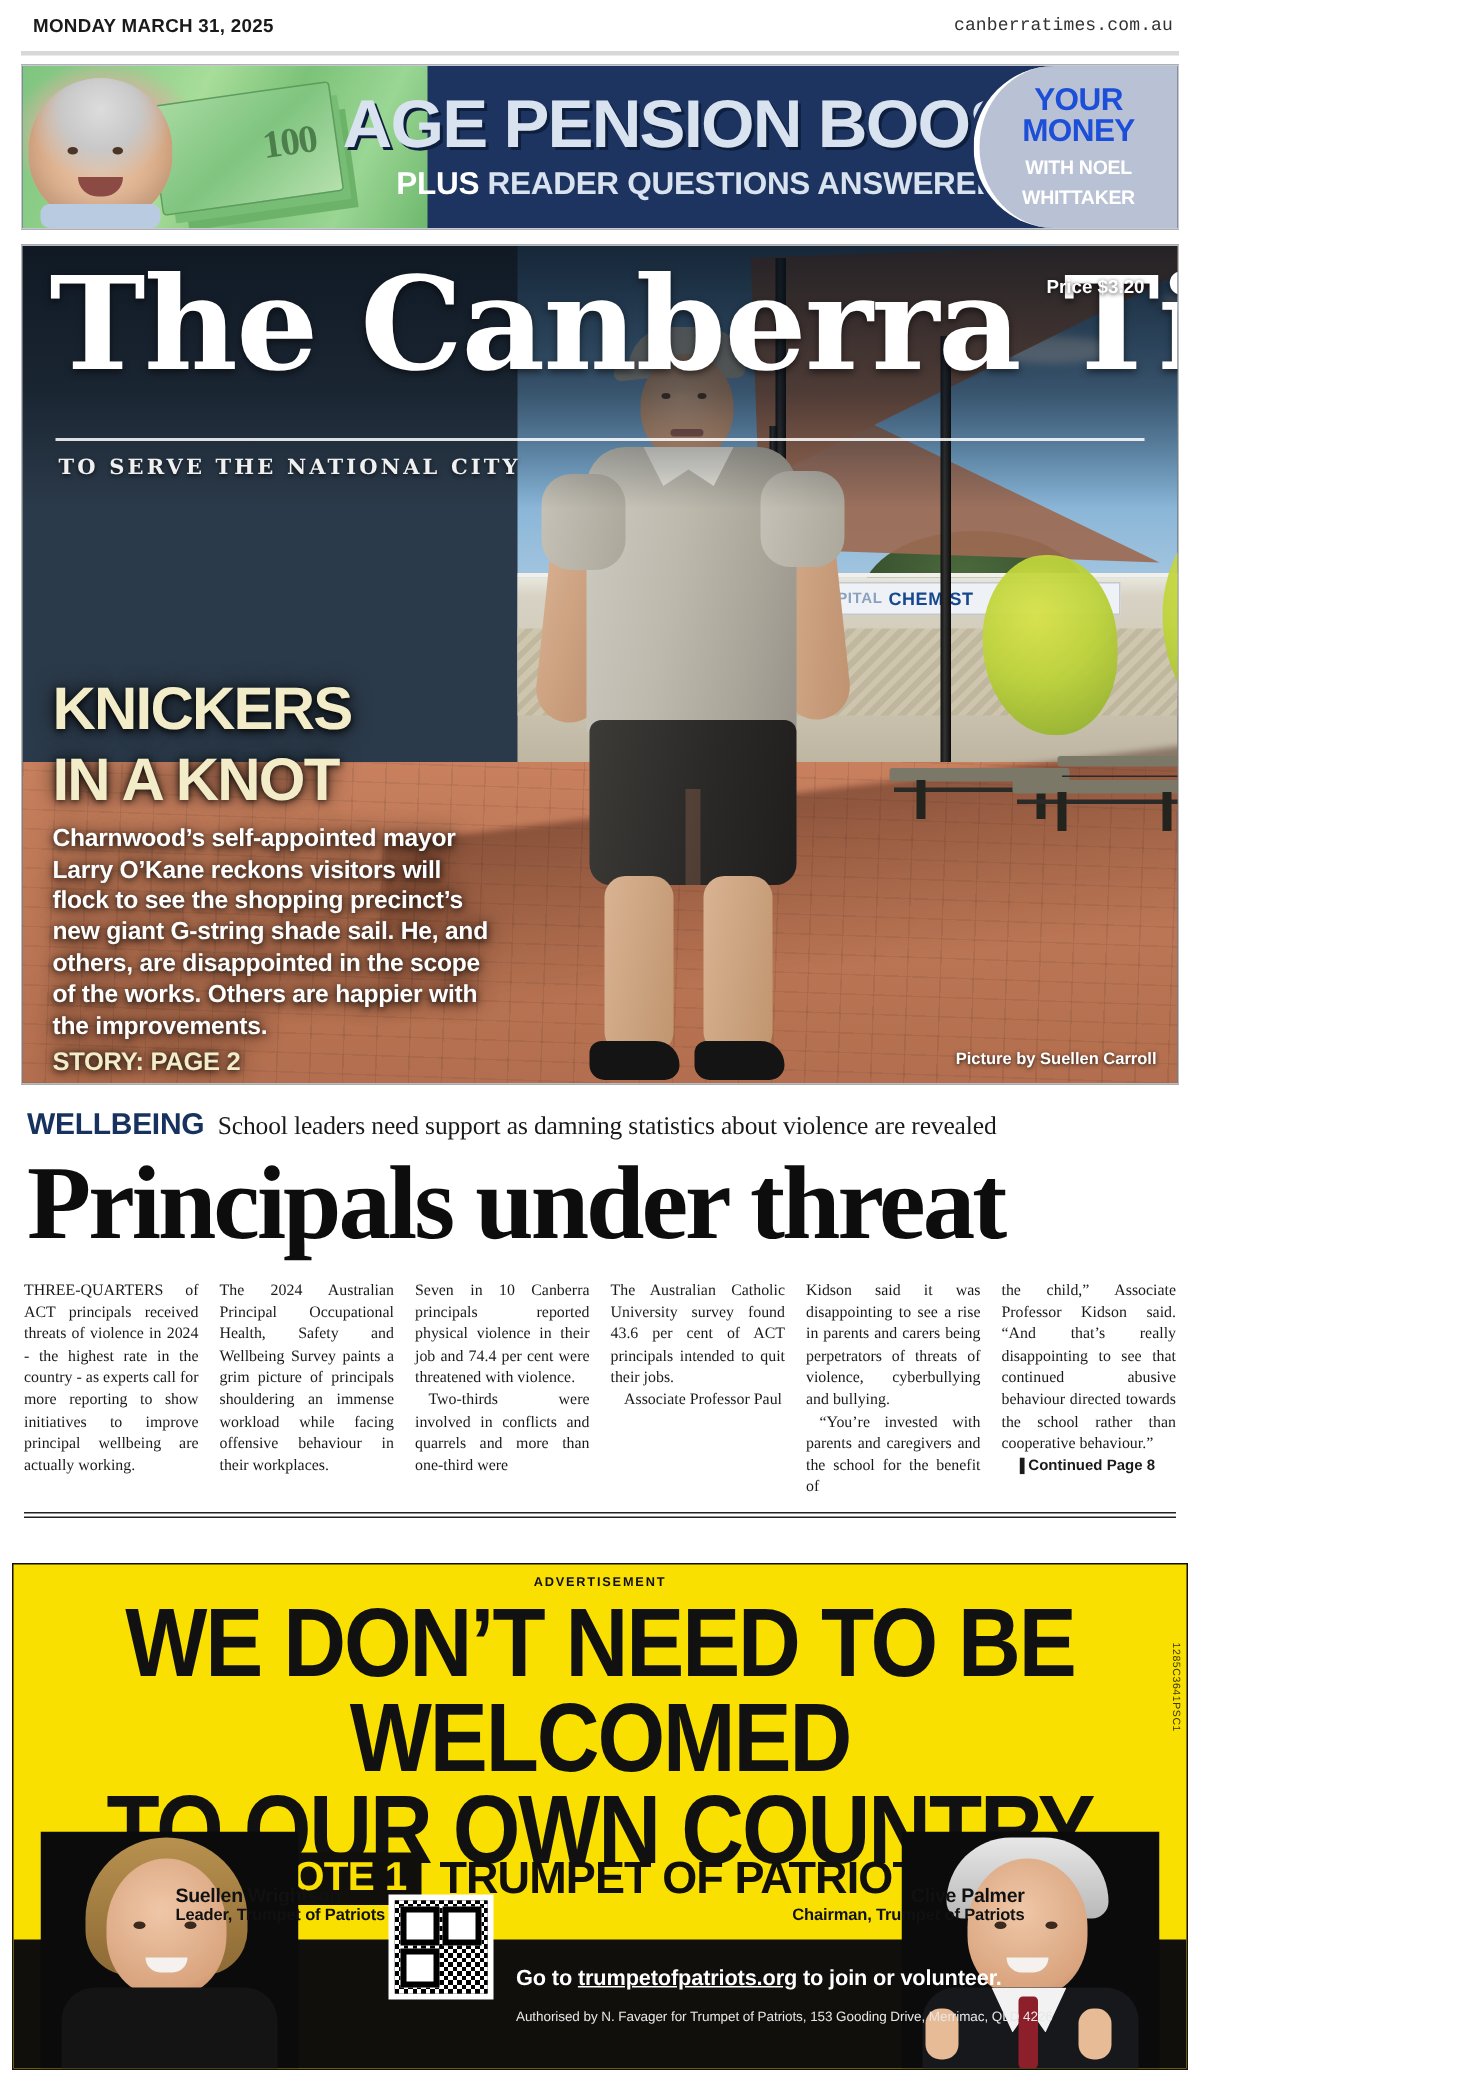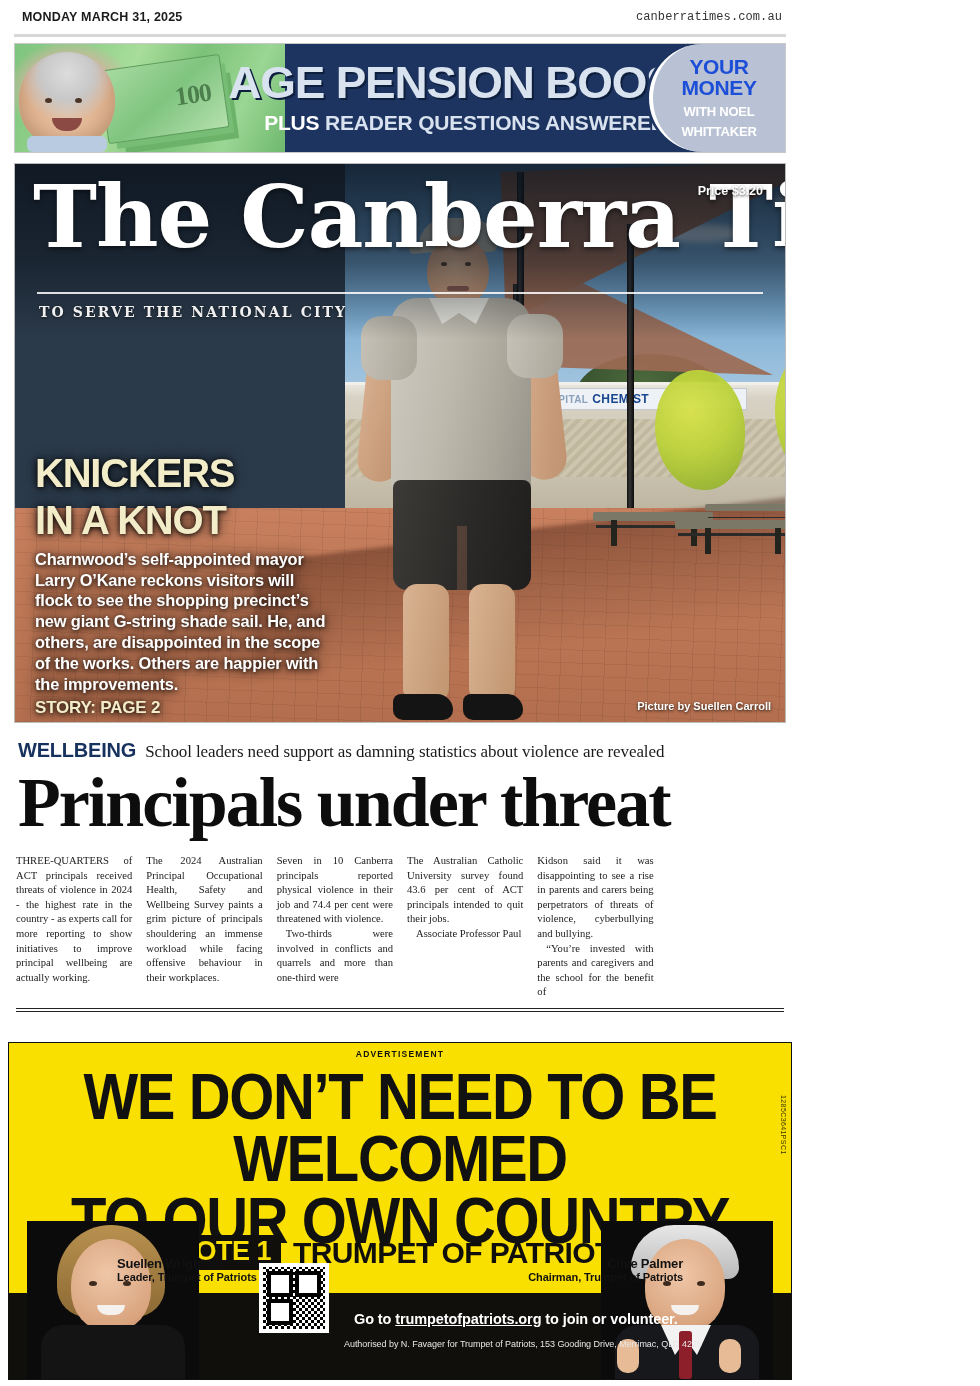--- a/index.html
+++ b/index.html
@@ -350,21 +350,21 @@
   .qr-inner{
     width:100%;height:100%;
     background-image:
       repeating-linear-gradient(90deg,#000 0 3px,#fff 3px 6px),
       repeating-linear-gradient(0deg,#000 0 3px,#fff 3px 6px);
     background-blend-mode:difference;
   }
   .qr-eye{position:absolute;width:18px;height:18px;border:4px solid #000;background:#fff;}
   .qr-eye.tl{left:8px;top:8px;} .qr-eye.tr{right:8px;top:8px;} .qr-eye.bl{left:8px;bottom:8px;}
   .ad-cta{
-    position:absolute;left:345px;bottom:52px;color:#fff;font-size:14.5px;font-weight:600;letter-spacing:-.1px;
+    position:absolute;left:335px;bottom:52px;color:#fff;font-size:14.5px;font-weight:600;letter-spacing:-.1px;
   }
   .ad-cta a{color:#fff;font-weight:800;text-decoration:underline;}
   .ad-auth{
     position:absolute;left:335px;bottom:30px;color:#e7e7e7;font-size:9px;letter-spacing:-.05px;
   }
   .ad-code{
     position:absolute;right:4px;top:52px;writing-mode:vertical-rl;
     font-size:7px;color:#3b3500;letter-spacing:.4px;
   }
 </style>
@@ -504,20 +504,26 @@
       <p>Two-thirds were involved in conflicts and quarrels and more than one-third were</p>
     </div>
     <div class="col">
       <p>The Australian Catholic University survey found 43.6 per cent of ACT principals intended to quit their jobs.</p>
       <p>Associate Professor Paul</p>
     </div>
     <div class="col">
       <p class="first">Kidson said it was disappointing to see a rise in parents and carers being perpetrators of threats of violence, cyberbullying and bullying.</p>
       <p>“You’re invested with parents and caregivers and the school for the benefit of</p>
     </div>
+    <div class="col">
+      <p class="first">the child,” Associate Professor Kidson said. “And that’s really disappointing to see that continued abusive behaviour directed towards the school rather than cooperative behaviour.”</p>
+      <p class="contd">
+        <span class="sq">▐ </span><span>Continued Page 8</span>
+      </p>
+    </div>
   </div>
   <div class="rule-double"></div>
 
   <div class="adwrap">
     <div class="ad-label">ADVERTISEMENT</div>
     <div class="ad-head">
       <span class="l2">WE DON’T NEED TO BE WELCOMED</span>
       <span class="l2">TO OUR OWN COUNTRY</span>
     </div>
 

